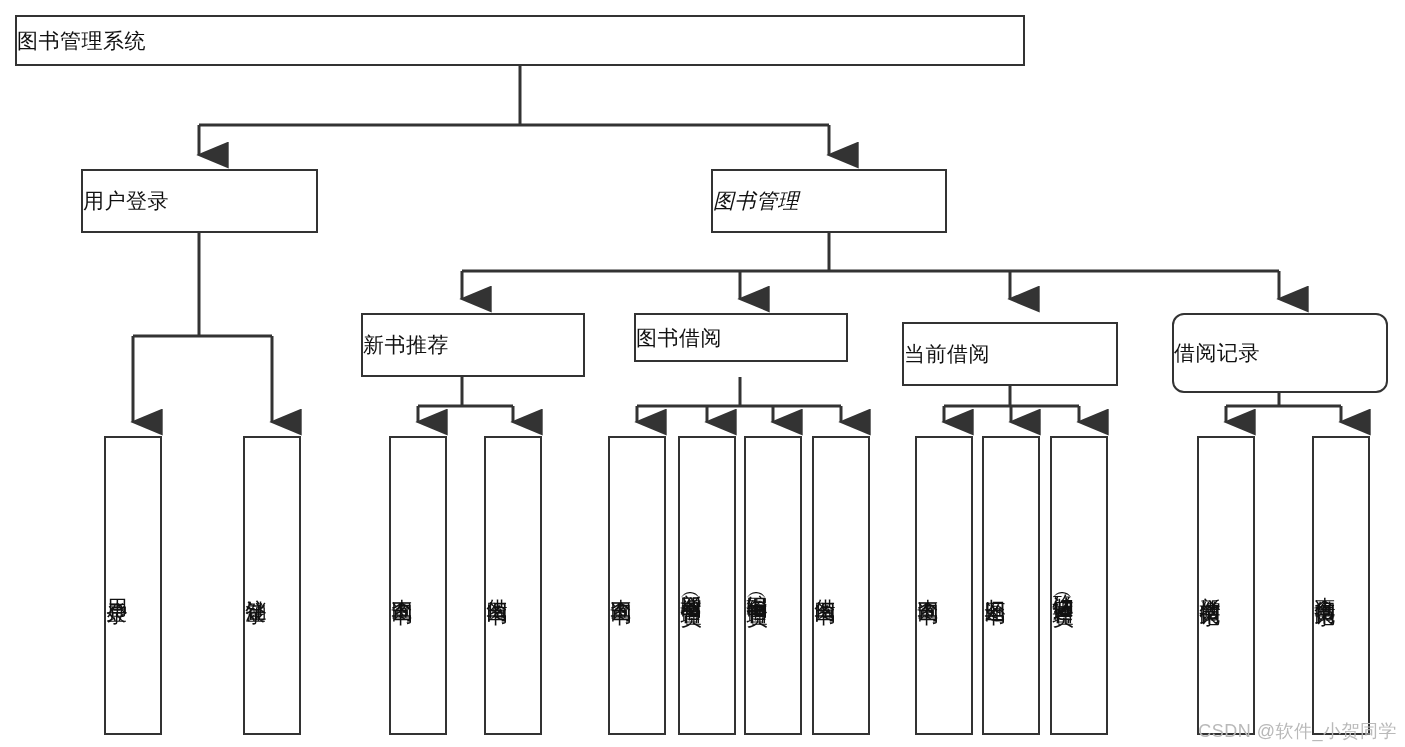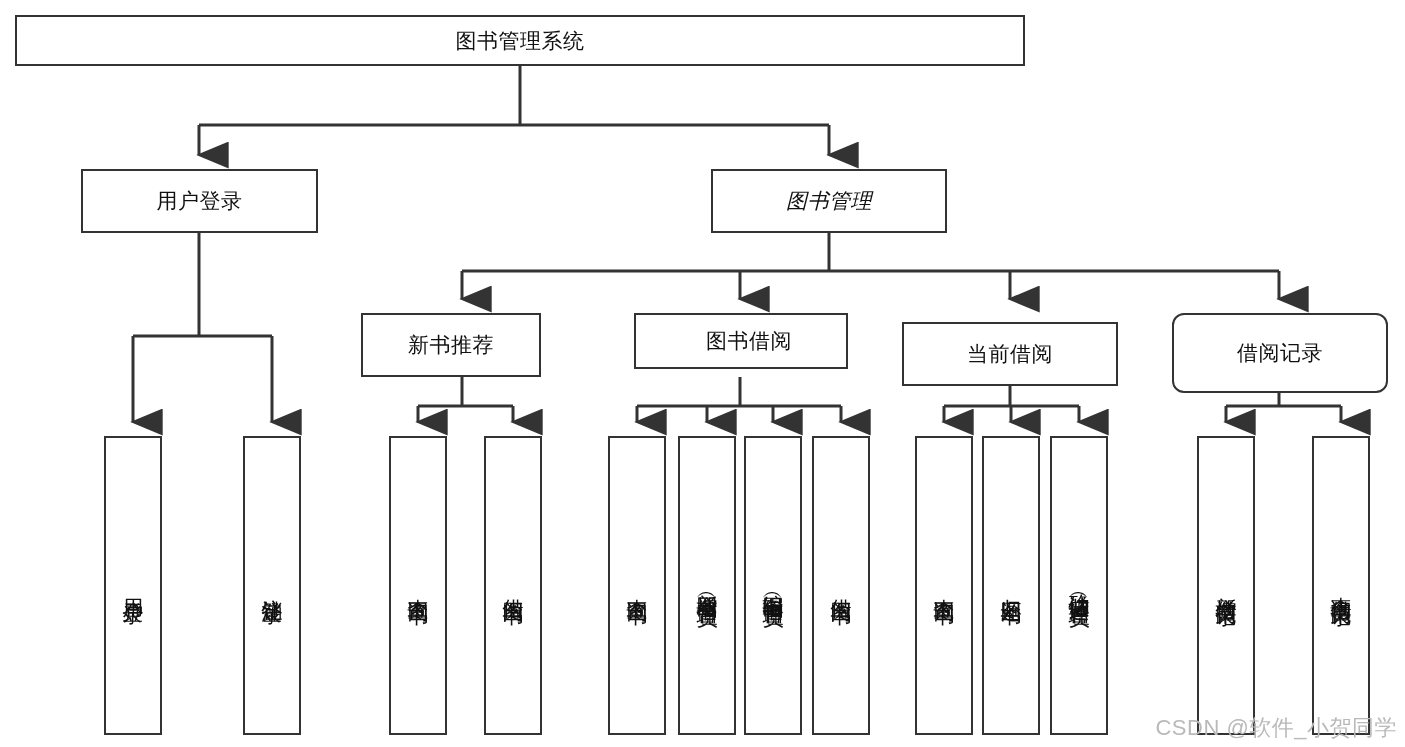--- a/index.html
+++ b/index.html
@@ -24,21 +24,21 @@
     width: 1405px;
     height: 747px;
   }
   .node {
     position: absolute;
     box-sizing: border-box;
     border: 2px solid #333333;
     background: #ffffff;
     display: flex;
     align-items: center;
-    justify-content: center;
+    justify-content: flex-start;
     color: #111111;
   }
   .node.horiz {
     font-size: 21px;
     letter-spacing: 0.5px;
     line-height: 1.1;
   }
   .node.vert {
     font-size: 21px;
     letter-spacing: 1px;
@@ -48,21 +48,21 @@
     text-orientation: upright;
     line-height: 1.05;
     letter-spacing: 2px;
     white-space: nowrap;
     display: block;
   }
   .watermark {
     position: absolute;
     right: 8px;
     bottom: 4px;
-    font-size: 22px;
+    font-size: 18px;
     color: #b9b9b9;
     letter-spacing: 0.5px;
     white-space: nowrap;
     user-select: none;
   }
 </style>
 </head>
 <body>
 
 <div id="canvas">
@@ -121,24 +121,24 @@
     <span>图书管理系统</span>
   </div>
 
   <div class="node horiz" style="left:81px; top:169px; width:237px; height:64px;">
     <span>用户登录</span>
   </div>
   <div class="node horiz" style="left:711px; top:169px; width:236px; height:64px;font-style:italic;">
     <span>图书管理</span>
   </div>
 
-  <div class="node horiz" style="left:361px; top:313px; width:180px; height:64px;">
+  <div class="node horiz" style="left:361px; top:313px; width:224px; height:64px;">
     <span>新书推荐</span>
   </div>
-  <div class="node horiz" style="left:634px; top:313px; width:214px; height:56px;padding-left:16px;">
+  <div class="node horiz" style="left:634px; top:313px; width:214px; height:49px;">
     <span>图书借阅</span>
   </div>
   <div class="node horiz" style="left:902px; top:313px; width:216px; height:64px;margin-top:9px;">
     <span>当前借阅</span>
   </div>
   <div class="node horiz" style="left:1172px; top:313px; width:216px; height:80px;border-radius:12px;">
     <span>借阅记录</span>
   </div>
 
   <div class="node vert" style="left:104px; top:436px; width:58px; height:299px;">

